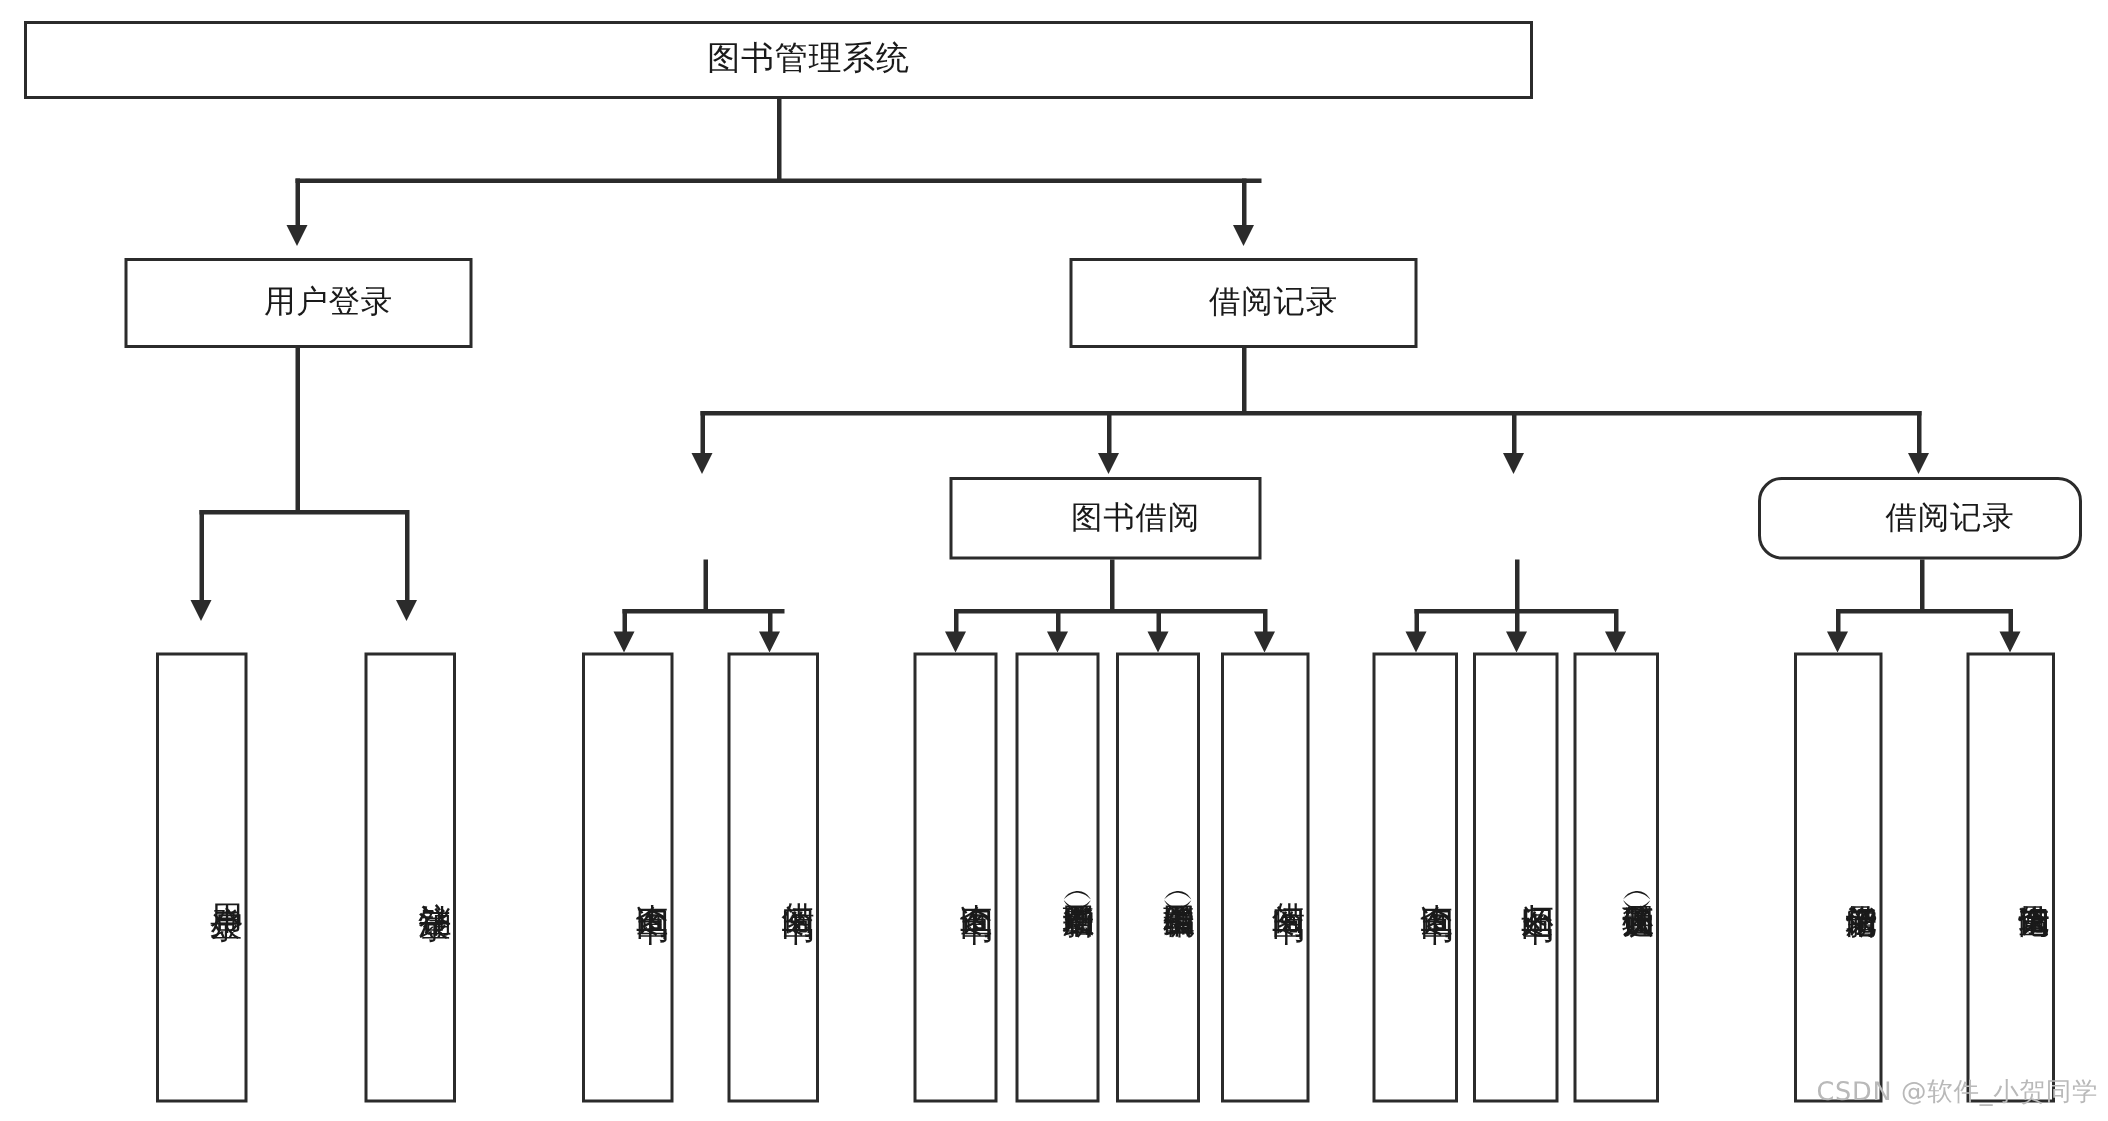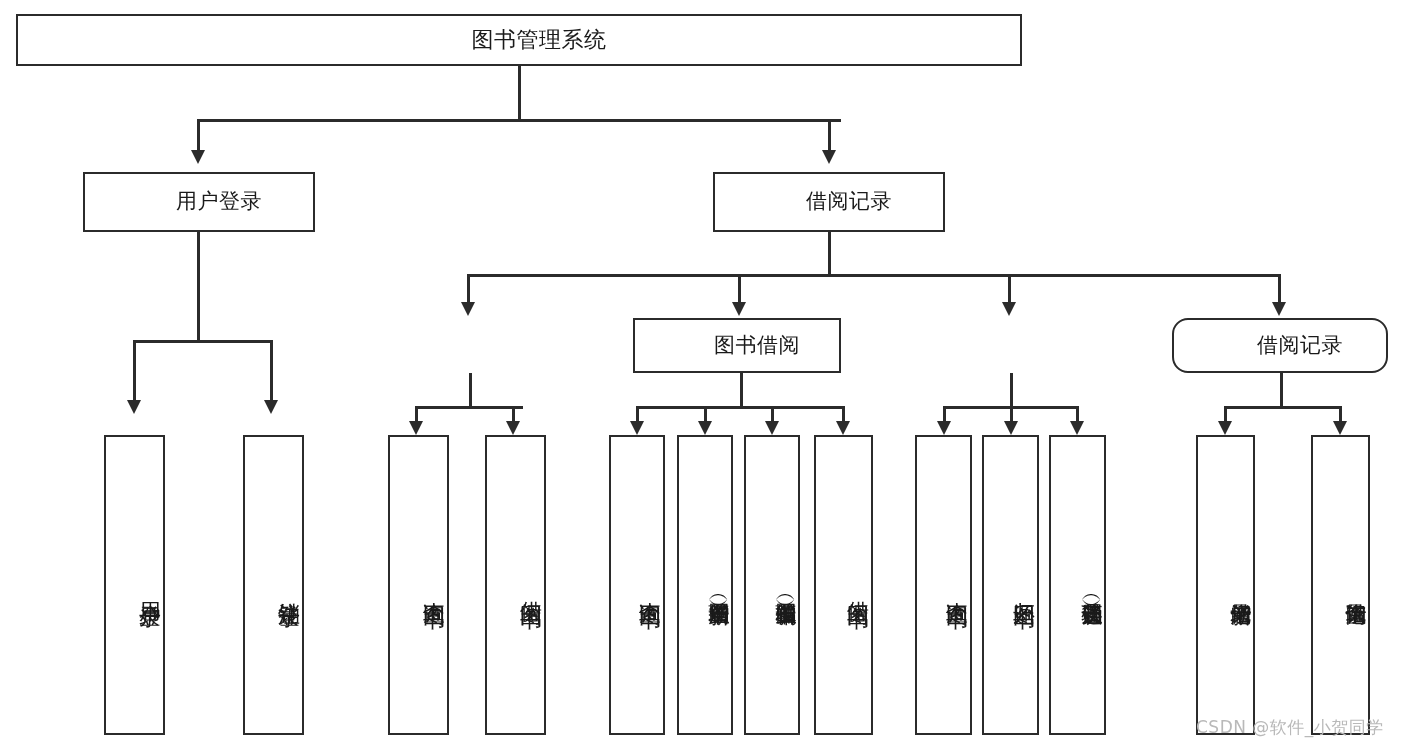--- a/index.html
+++ b/index.html
@@ -68,20 +68,21 @@
     border-right: 7px solid transparent;
     border-top: 14px solid #2b2b2b;
   }
 
   .watermark {
     position: absolute;
     color: #b9b9b9;
     font-size: 17px;
     white-space: nowrap;
     letter-spacing: 0.5px;
+    padding-left: 15px;
   }
 </style>
 </head>
 <body>
 
 <div id="canvas">
 
   <div class="node horiz root" style="left:16px; top:14px; width:1006px; height:52px;">
     <span>图书管理系统</span>
   </div>

